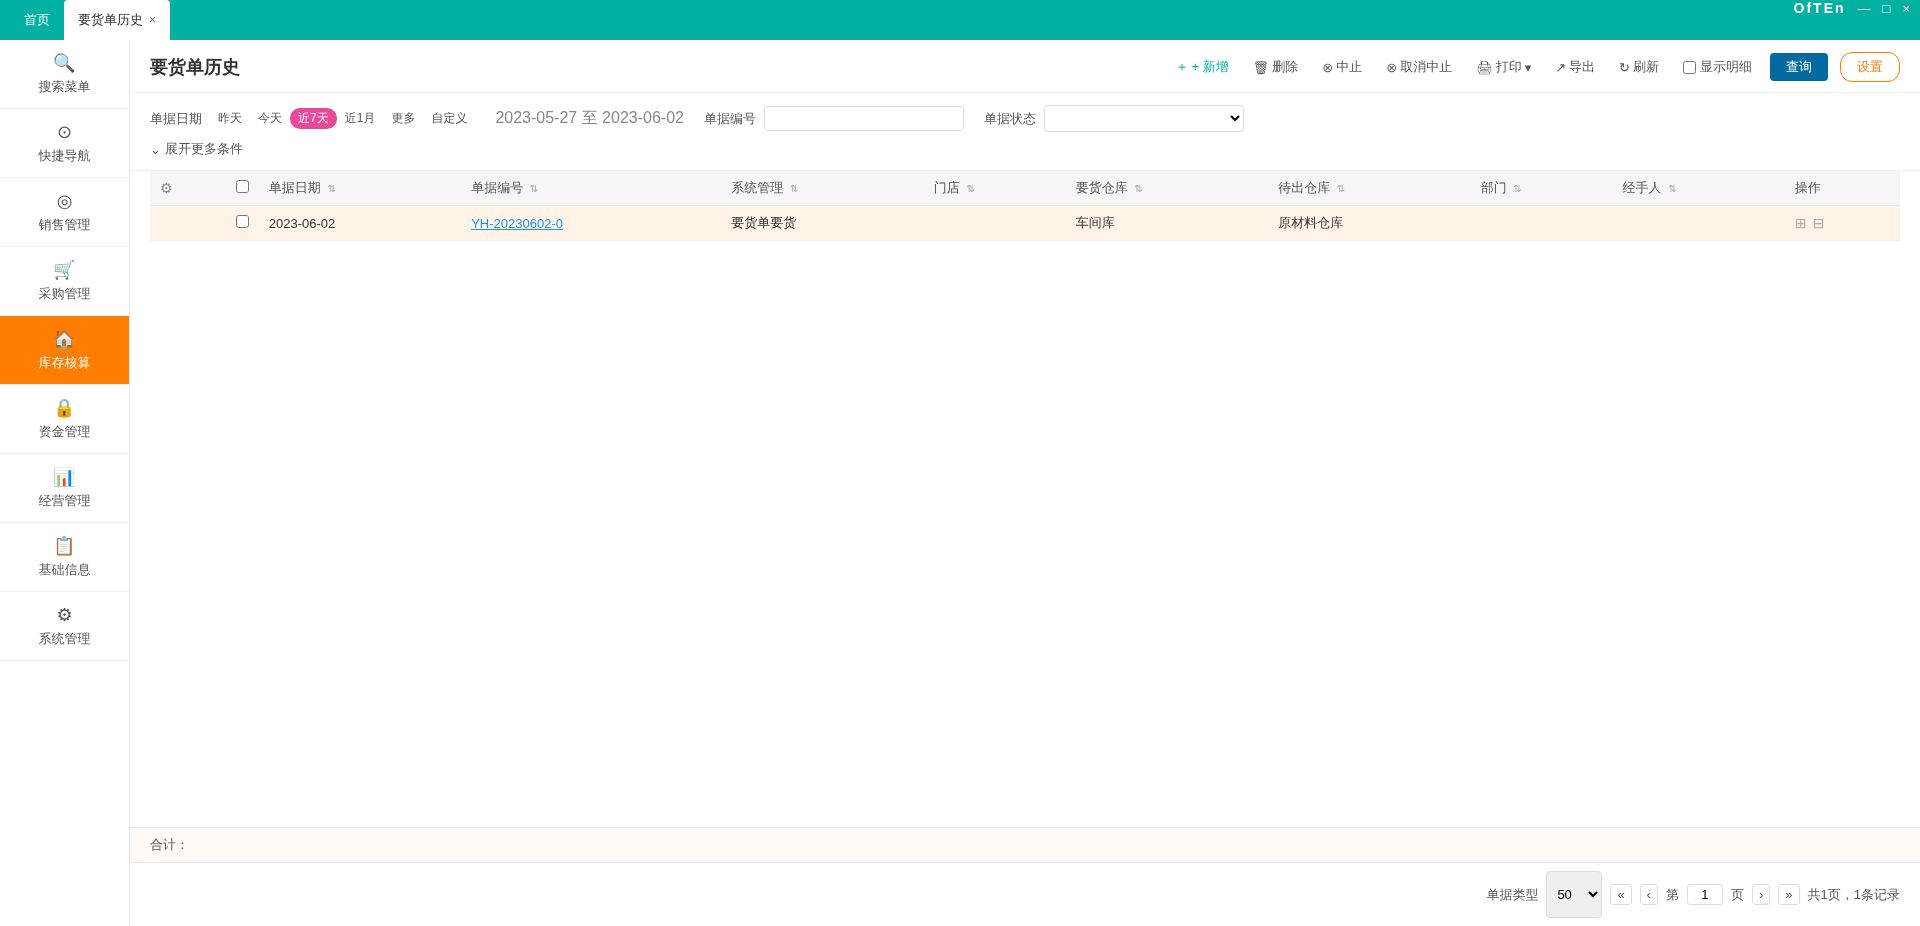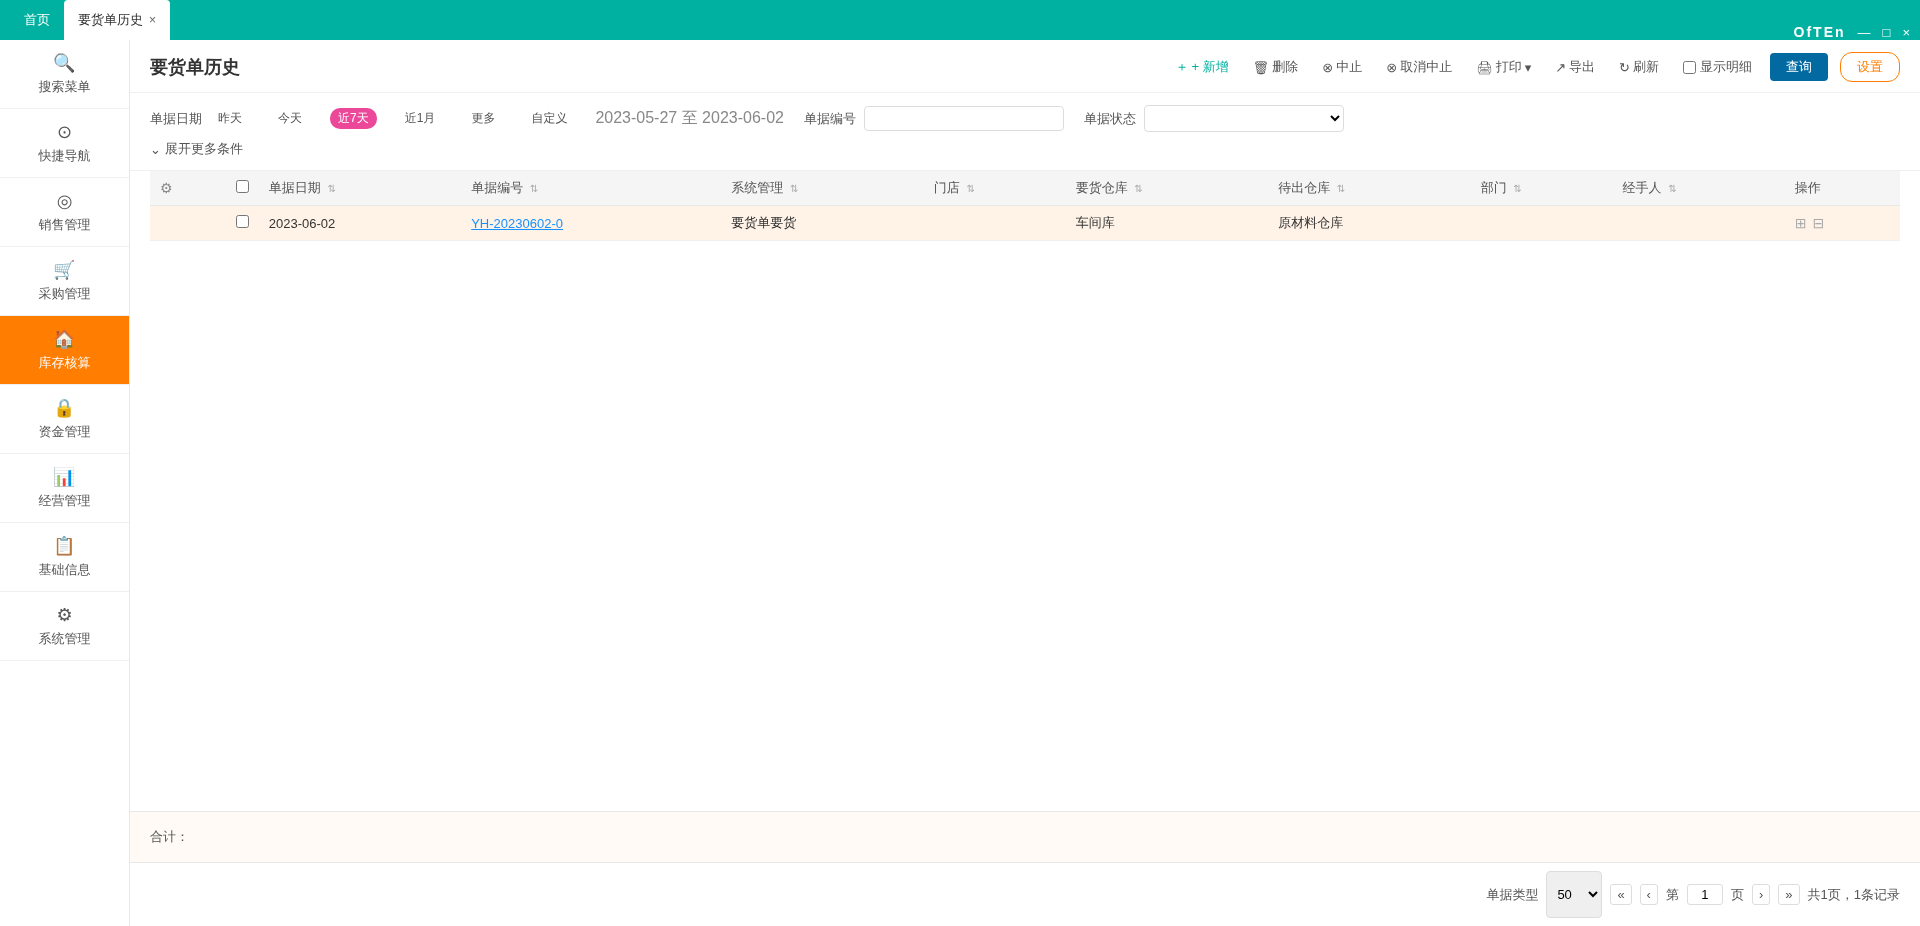--- a/index.html
+++ b/index.html
@@ -3,21 +3,21 @@
   <meta charset="utf-8">
   <style>
     * { box-sizing: border-box; margin: 0; padding: 0; font-family: 'Microsoft YaHei', Arial, sans-serif; font-size: 13px; }
     body { display: flex; flex-direction: column; height: 926px; overflow: hidden; background: #f5f5f5; }
 
     
     .top-nav {
       height: 40px;
       background: #00b0a0;
       display: flex;
-      align-items: flex-end;
+      align-items: flex-start;
       padding: 0 10px;
       color: white;
       flex-shrink: 0;
     }
     .top-nav .tab {
       padding: 0 14px;
       height: 40px;
       display: flex;
       align-items: center;
       cursor: pointer;
@@ -157,21 +157,21 @@
     }
     .filter-item {
       display: flex;
       align-items: center;
       gap: 8px;
     }
     .filter-label { color: #555; font-size: 13px; white-space: nowrap; }
     .filter-tags {
       display: flex;
       align-items: flex-start;
-      gap: 20px;
+      gap: 0;
     }
     .filter-tag {
       padding: 2px 8px;
       border-radius: 10px;
       font-size: 12px;
       cursor: pointer;
       color: #555;
     }
     .filter-tag.active {
       background: #ec4899;
@@ -237,21 +237,21 @@
       color: #333;
       white-space: nowrap;
     }
     .sort-icon { color: #aaa; font-size: 10px; margin-left: 3px; }
     .link-text { color: #1890ff; cursor: pointer; text-decoration: underline; }
     .action-icons { display: flex; align-items: center; gap: 6px; }
     .action-icon { cursor: pointer; color: #aaa; font-size: 14px; }
 
     
     .table-footer {
-      padding: 16px 20px;
+      padding: 8px 20px;
       background: #fffaf5;
       border-top: 1px solid #e8e8e8;
       color: #555;
       font-size: 13px;
     }
 
     
     .pagination {
       padding: 8px 20px;
       display: flex;

